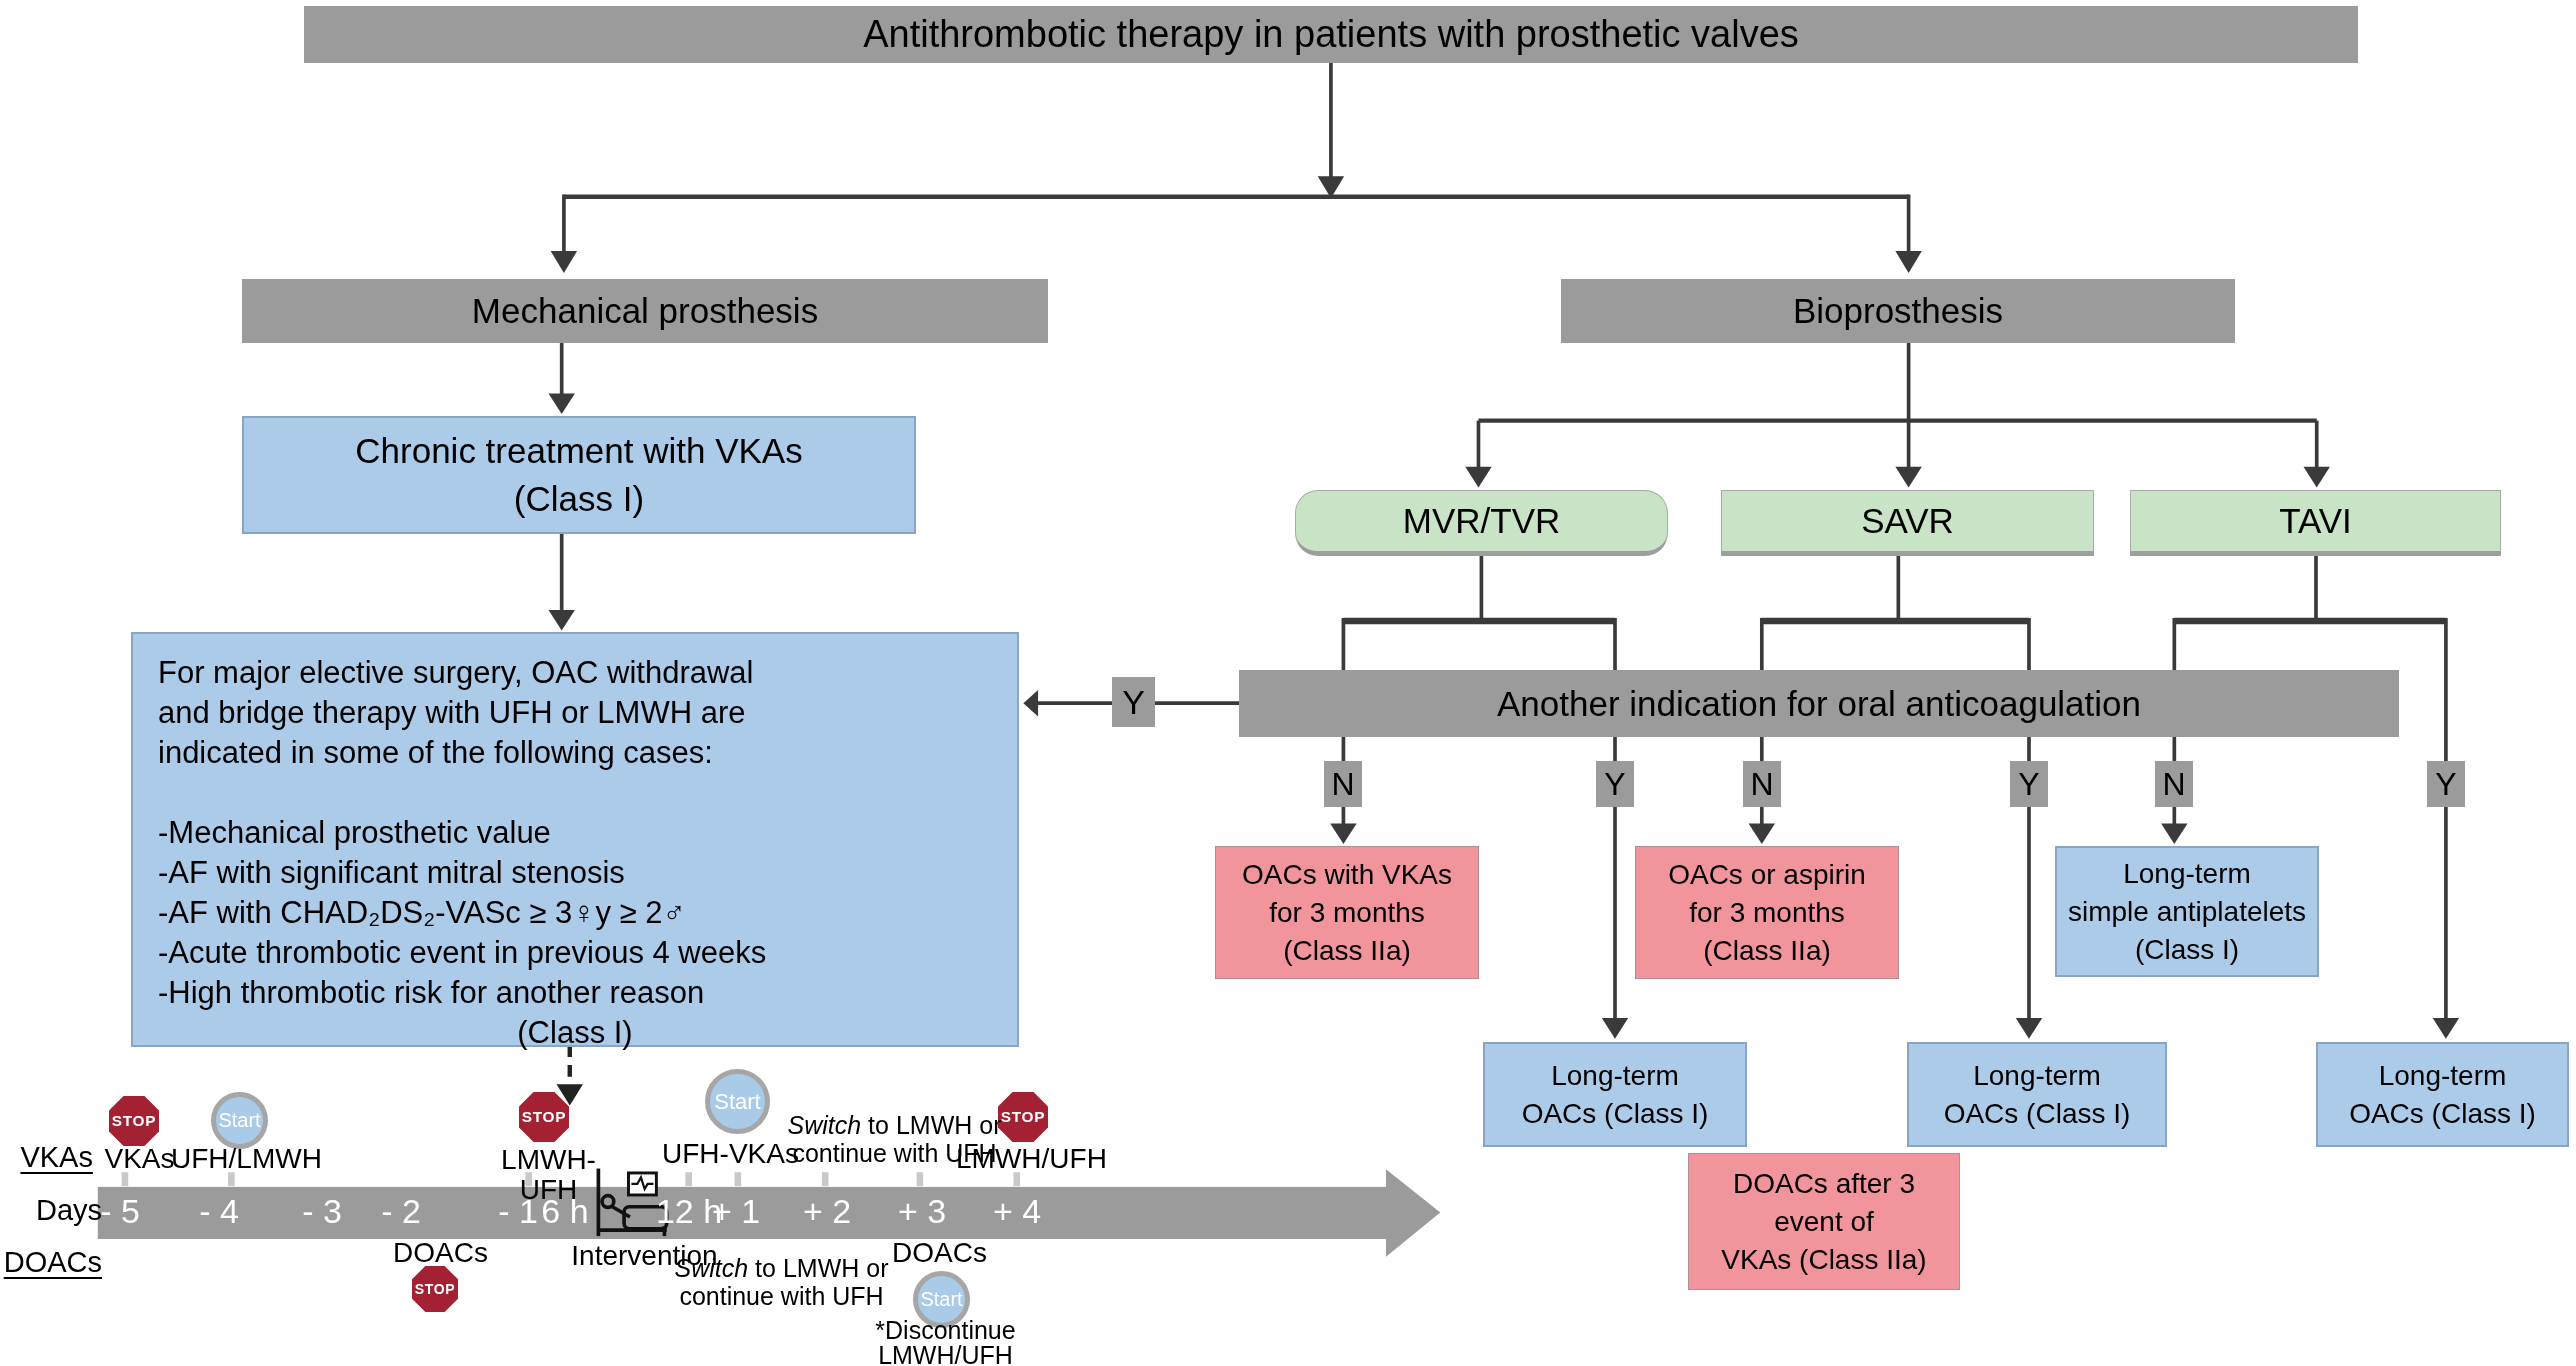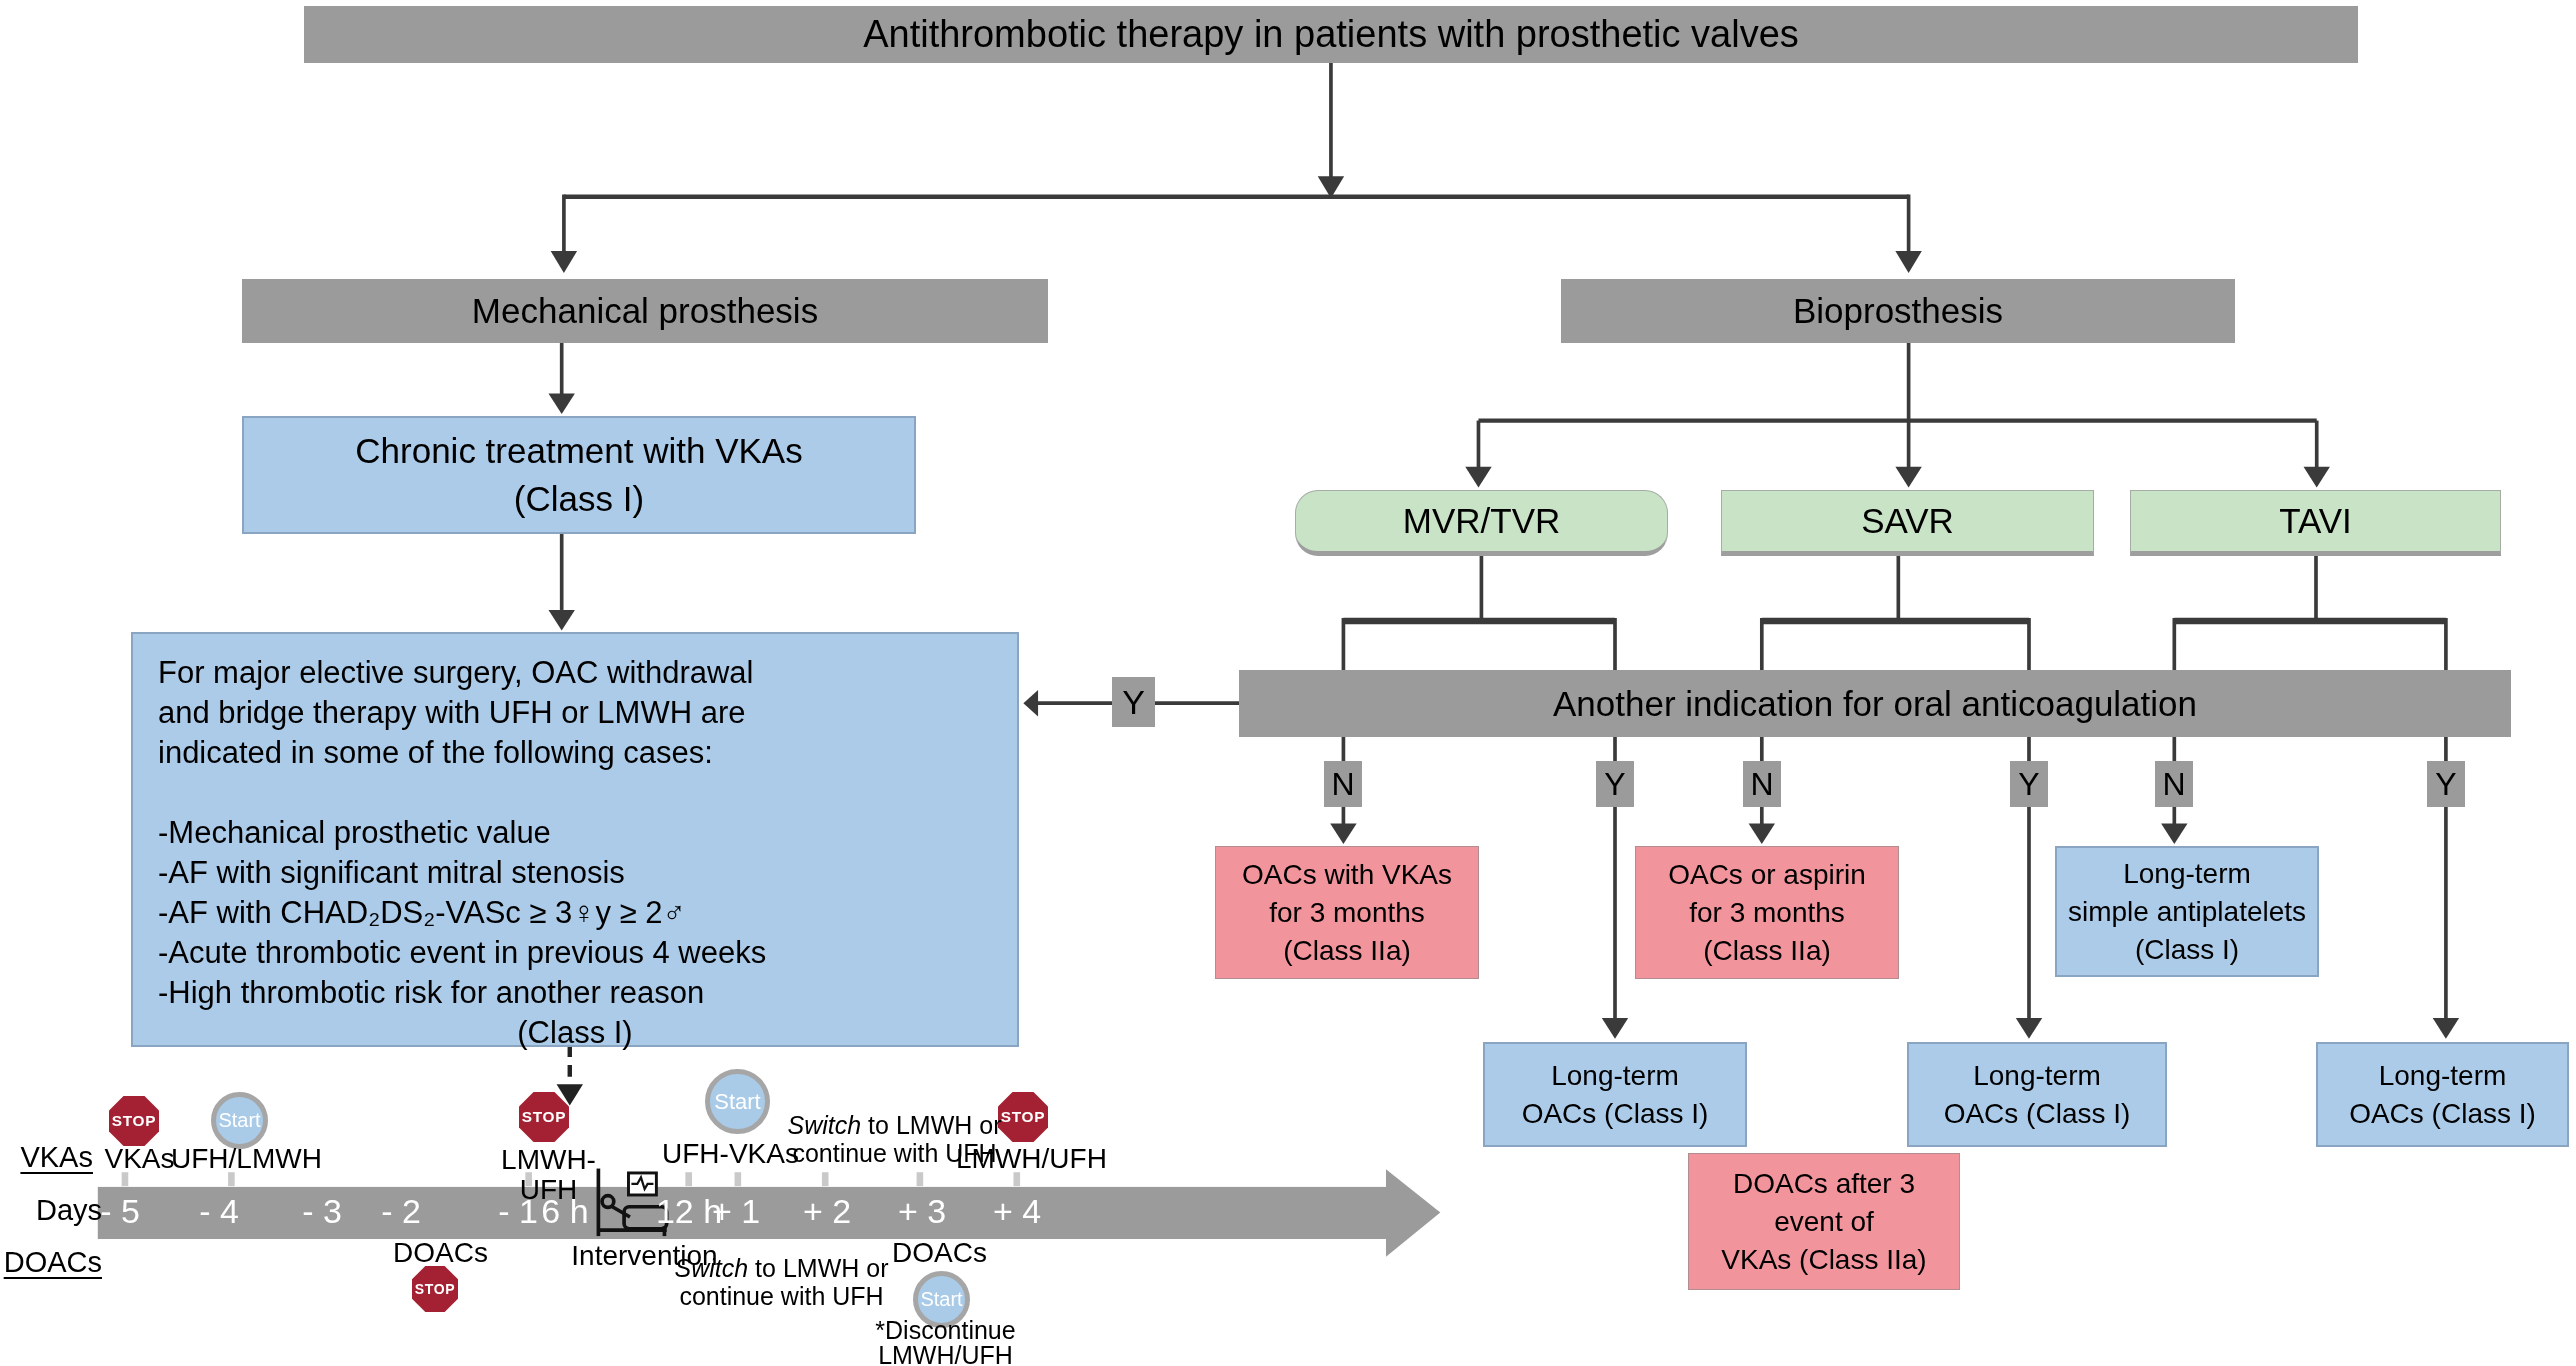--- a/index.html
+++ b/index.html
@@ -128,21 +128,21 @@
     <div class="crit-line">-AF with CHAD₂DS₂-VASc ≥ 3♀y ≥ 2♂</div>
     <div class="crit-line">-Acute thrombotic event in previous 4 weeks</div>
     <div class="crit-line">-High thrombotic risk for another reason</div>
     <div class="crit-line" style="text-align:center;">(Class I)</div>
   </div>
 
   <div class="abs cbox green" style="left:1295px;top:490px;width:373px;height:66px;font-size:35px;border-radius:23px;">MVR/TVR</div>
   <div class="abs cbox green" style="left:1712px;top:490px;width:373px;height:66px;font-size:35px;margin-left:9px;">SAVR</div>
   <div class="abs cbox green" style="left:2130px;top:490px;width:371px;height:66px;font-size:35px;">TAVI</div>
 
-  <div class="abs cbox gray" style="left:1239px;top:670px;width:1272px;height:67px;font-size:35px;">Another indication for oral anticoagulation</div>
+  <div class="abs cbox gray" style="left:1239px;top:670px;width:1160px;height:67px;font-size:35px;">Another indication for oral anticoagulation</div>
 
   <div class="abs cbox sq" style="left:1112px;top:677px;width:43px;height:50px;font-size:34px;">Y</div>
 
   <div class="abs cbox sq" style="left:1324px;top:761px;width:38px;height:46px;font-size:32px;">N</div>
   <div class="abs cbox sq" style="left:1596px;top:761px;width:38px;height:46px;font-size:32px;">Y</div>
   <div class="abs cbox sq" style="left:1743px;top:761px;width:38px;height:46px;font-size:32px;">N</div>
   <div class="abs cbox sq" style="left:2010px;top:761px;width:38px;height:46px;font-size:32px;">Y</div>
   <div class="abs cbox sq" style="left:2155px;top:761px;width:38px;height:46px;font-size:32px;">N</div>
   <div class="abs cbox sq" style="left:2427px;top:761px;width:38px;height:46px;font-size:32px;">Y</div>
 

